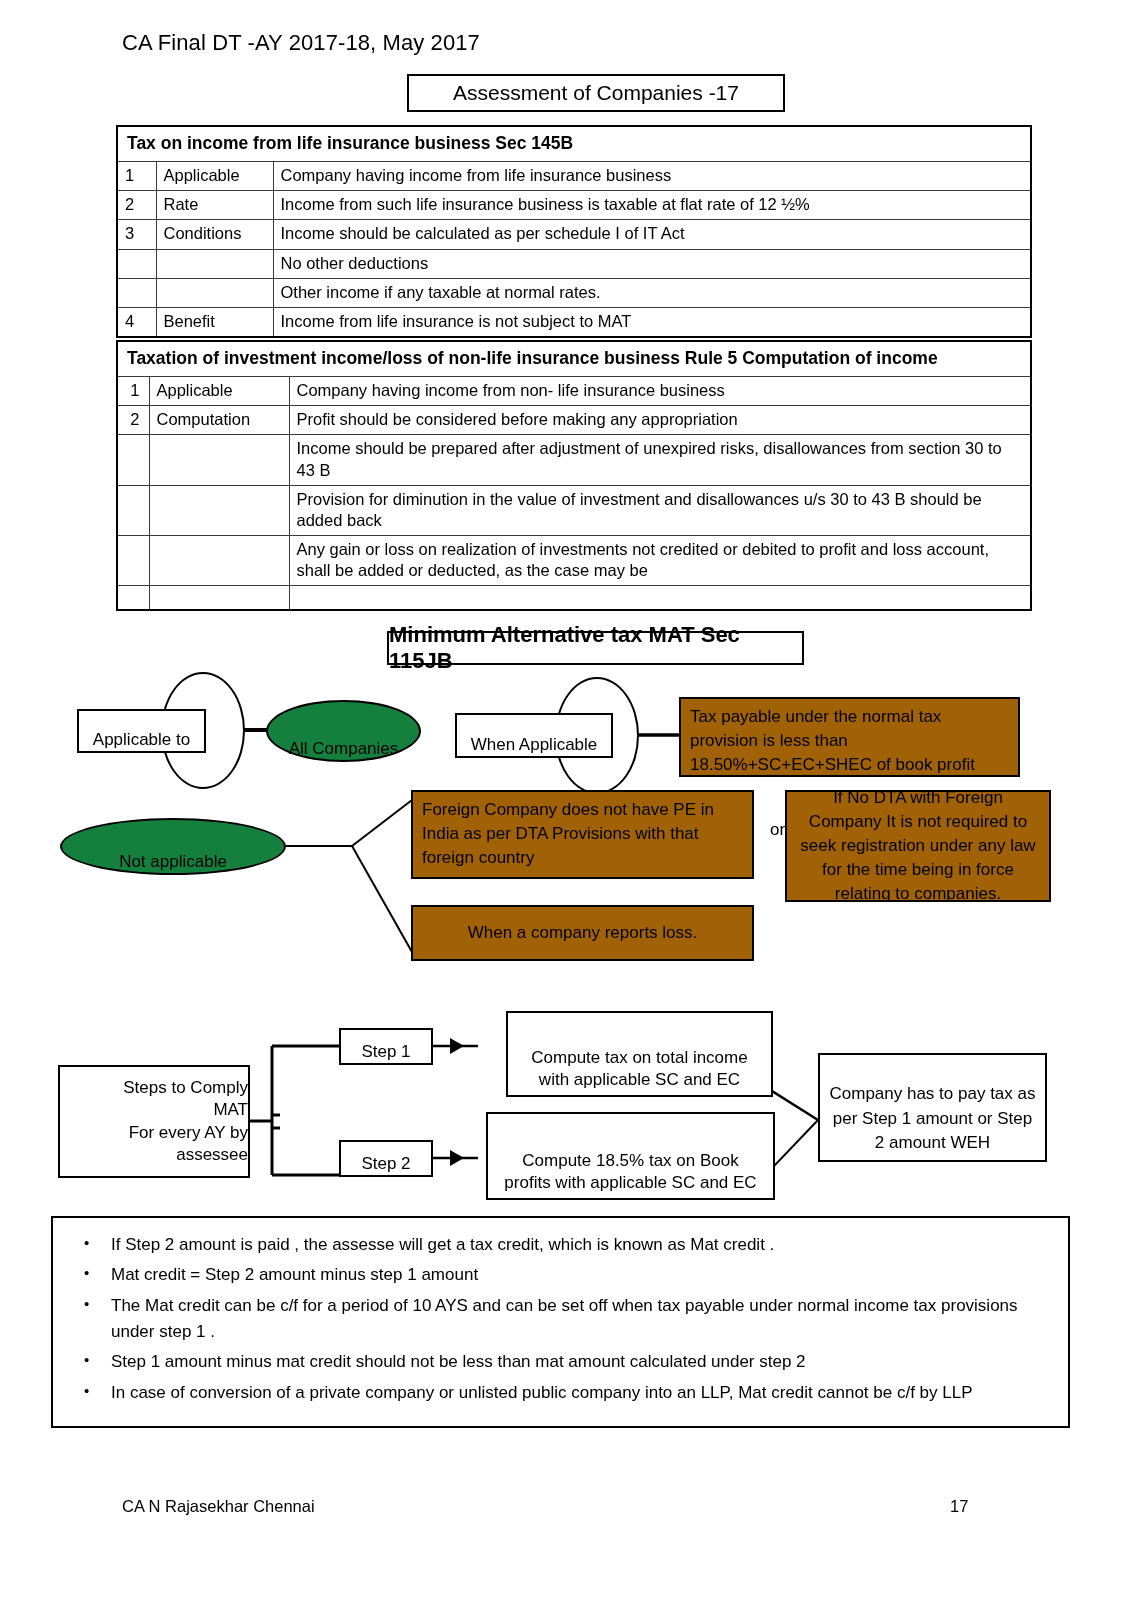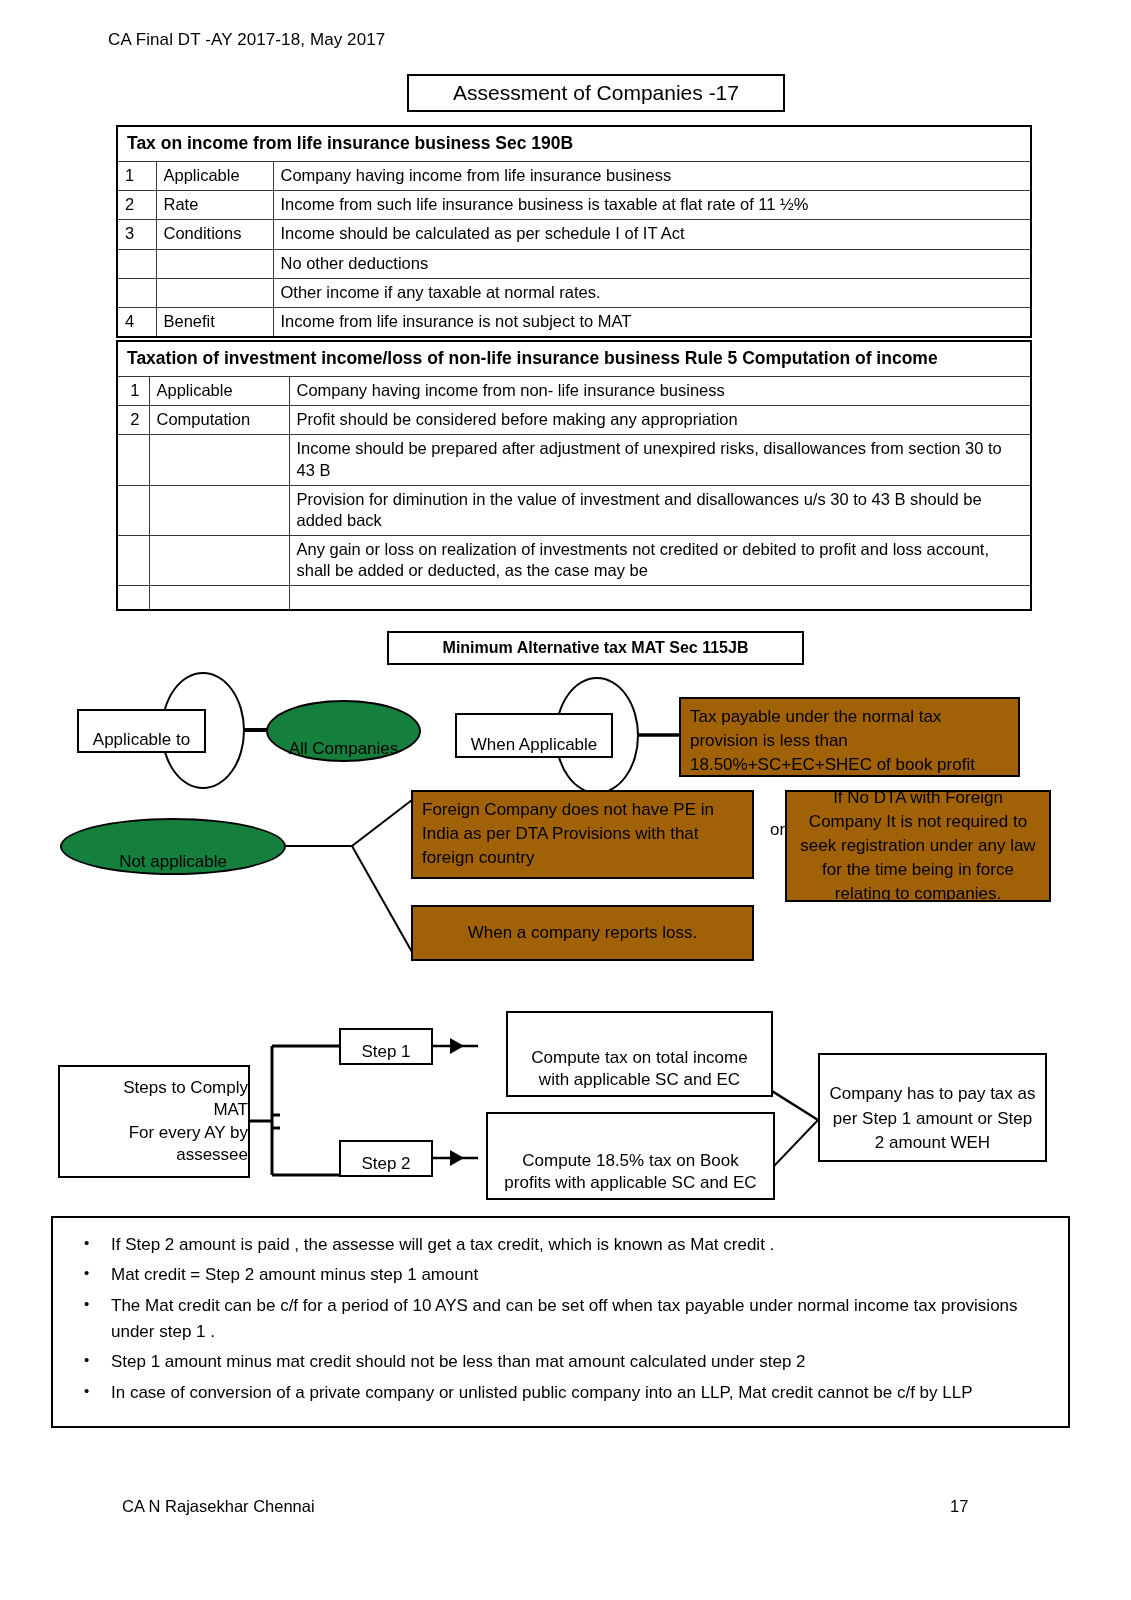--- a/index.html
+++ b/index.html
@@ -15,23 +15,23 @@
     position: relative;
     width: 1131px;
     height: 1600px;
     background: #ffffff;
     overflow: hidden;
   }
 
   
   .doc-header {
     position: absolute;
-    left: 108px;
+    left: 122px;
     top: 30px;
-    font-size: 17px;
+    font-size: 22px;
     letter-spacing: 0.1px;
     text-align: center;
   }
 
   .title-box {
     position: absolute;
     left: 407px;
     top: 74px;
     width: 378px;
     height: 38px;
@@ -77,21 +77,21 @@
     position: absolute;
     left: 387px;
     top: 631px;
     width: 417px;
     height: 34px;
     border: 2.5px solid #000;
     display: flex;
     align-items: center;
     justify-content: center;
     font-weight: bold;
-    font-size: 16px;
+    font-size: 22px;
     box-sizing: border-box;
   }
 
   
   .shape {
     position: absolute;
     box-sizing: border-box;
     display: flex;
     align-items: flex-end;
     justify-content: center;
@@ -197,31 +197,31 @@
   <div class="title-box">Assessment of Companies -17</div>
 
   <table class="tbl" id="table1">
     <colgroup>
         <col style="width:39px">
         <col style="width:117px">
         <col>
       </colgroup>
     <tbody>
       <tr>
-        <td class="hdr outer-top outer-left outer-right" colspan="3">Tax on income from life insurance business Sec 190B</td>
+        <td class="hdr outer-top outer-left outer-right" colspan="3">Tax on income from life insurance business Sec 145B</td>
       </tr>
       <tr>
         <td class="numcol outer-left">1</td>
         <td>Applicable</td>
         <td class="outer-right">Company having income from life insurance business</td>
       </tr>
       <tr>
         <td class="numcol outer-left">2</td>
         <td>Rate</td>
-        <td class="outer-right">Income from such life insurance business is taxable at flat rate of 11 ½%</td>
+        <td class="outer-right">Income from such life insurance business is taxable at flat rate of 12 ½%</td>
       </tr>
       <tr>
         <td class="numcol outer-left">3</td>
         <td>Conditions</td>
         <td class="outer-right">Income should be calculated as per schedule I of IT Act</td>
       </tr>
       <tr>
         <td class="numcol outer-left"></td>
         <td></td>
         <td class="outer-right">No other deductions</td>

